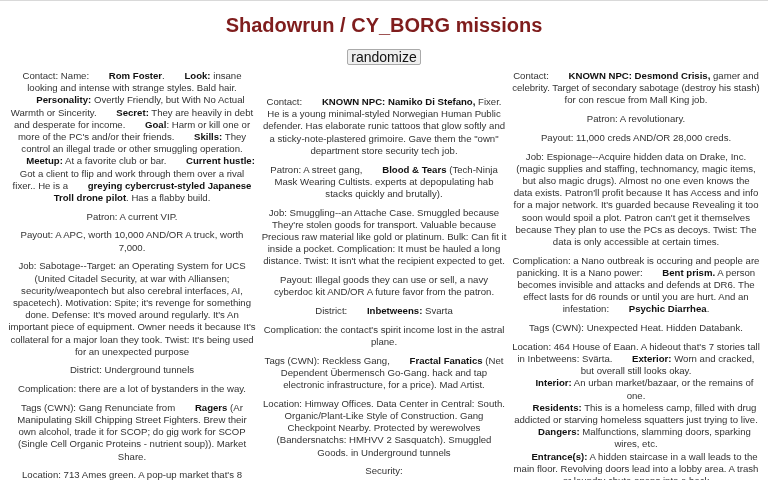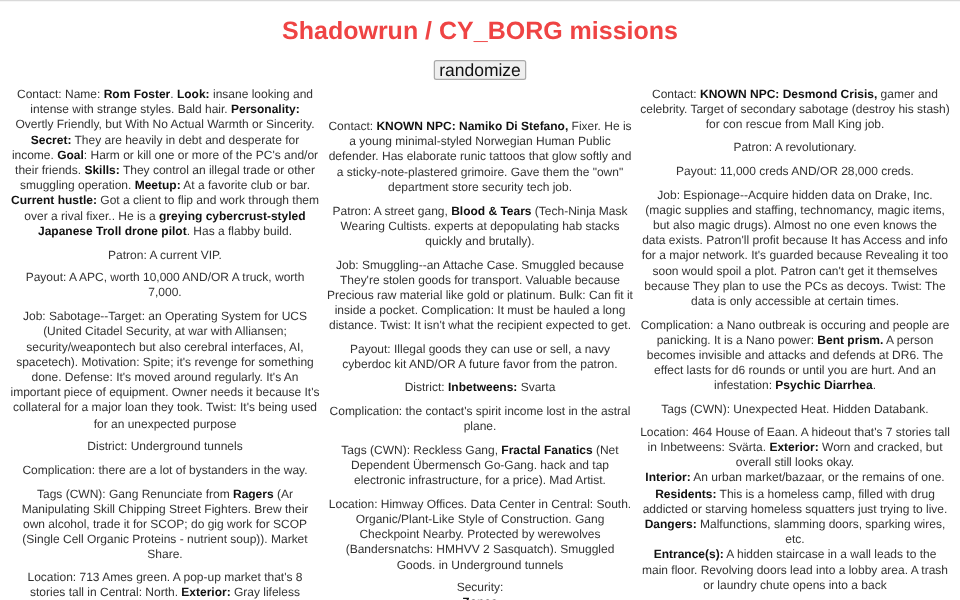--- a/index.html
+++ b/index.html
@@ -8,21 +8,21 @@
       font-family: "Liberation Sans", sans-serif;
       color: #222;
       border-top: 1px solid #d9d9d9;
       box-sizing: border-box;
     }
     h1 {
       margin: 12px 0 0 0;
       text-align: center;
       font-size: 20px;
       font-weight: bold;
-      color: #ef4444;
+      color: #7f1d1d;
       line-height: 24px;
     }
     .btn-wrap { text-align: center; margin-top: 11px; }
     button {
       font-family: "Liberation Sans", sans-serif;
       font-size: 14px;
       padding: 1px 3px;
       border: 1px solid #aaa;
       border-radius: 2px;
       background: #efefef;
@@ -36,21 +36,21 @@
       margin-top: 4px;
     }
     .col {
       width: 248px;
       text-align: center;
       font-size: 9.6px;
       line-height: 12.2px;
       color: #333;
     }
     .col p { margin: 0 0 6.5px 0; }
-    .col b { color: #111; }
+    .col b { color: #111; margin-left: 17px; }
     .col .tight { margin: 0; }
     .col2 { padding-top: 26px; }
   </style>
 </head>
 <body>
 
 <h1>Shadowrun / CY_BORG missions</h1>
 <div class="btn-wrap">
   <button>randomize</button>
 </div>

